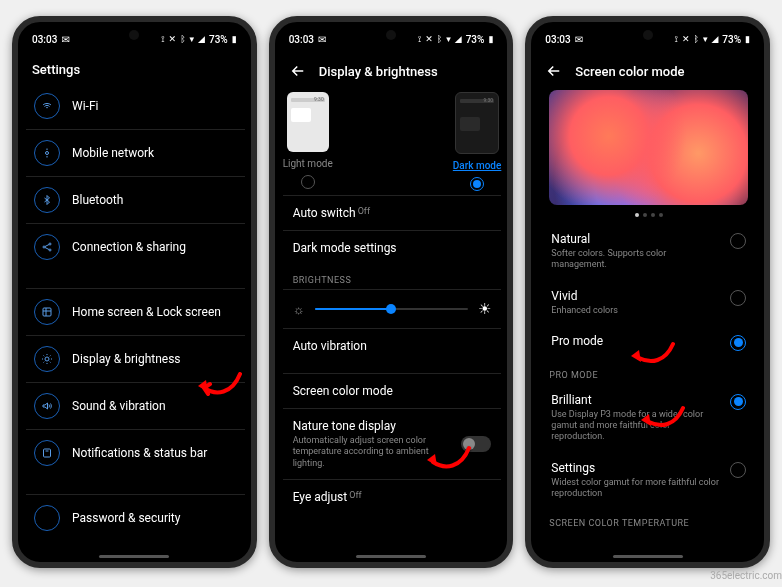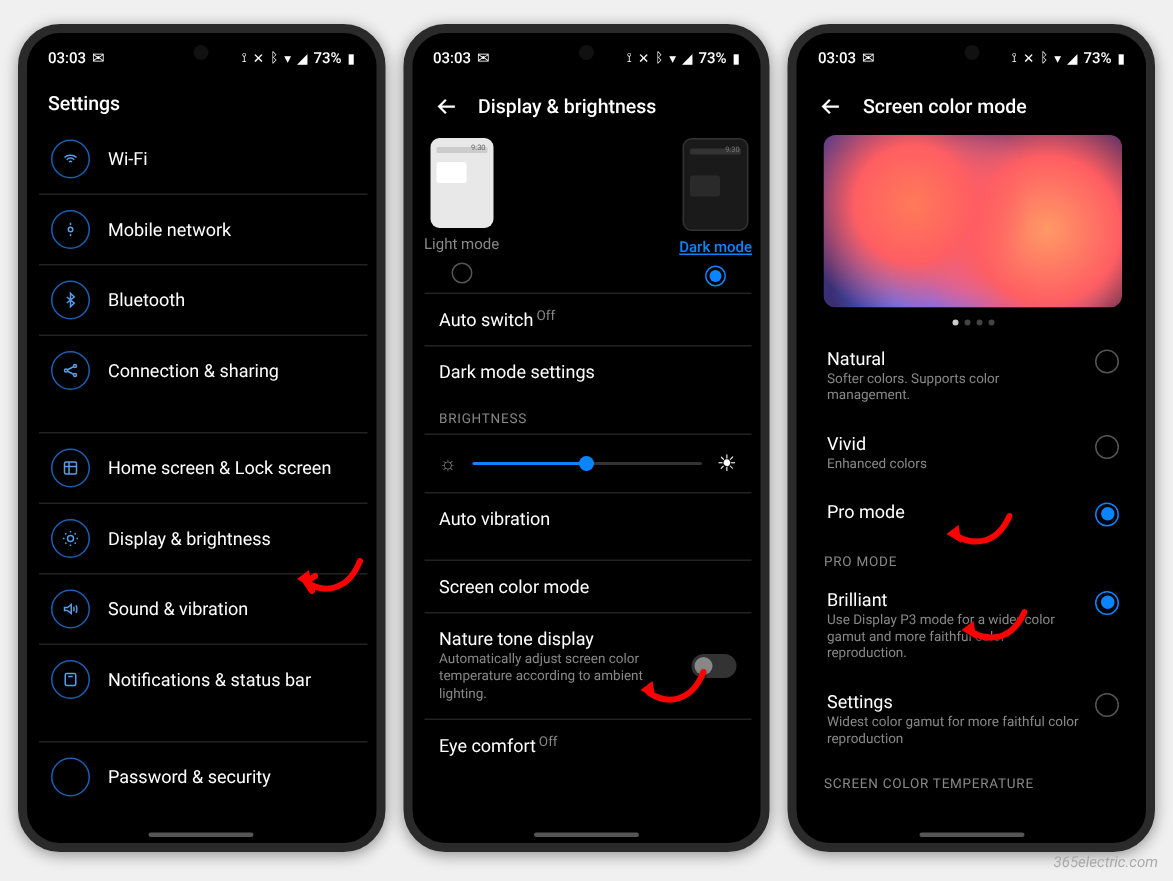--- a/index.html
+++ b/index.html
@@ -158,21 +158,21 @@
     width: 46px; height: 30px;
     pointer-events: none;
     z-index: 20;
   }
   .arrow svg { width:100%; height:100%; filter: drop-shadow(0 1px 1px rgba(0,0,0,.6)); }
   .home-indicator{
     position:absolute; bottom:4px; left:50%; transform:translateX(-50%);
     width:70px; height:3px; border-radius:2px; background:#555;
   }
   .watermark{
-    position:absolute; bottom:6px; right:10px; font-size:10px; color:#aaa;font-style:italic;
+    position:absolute; bottom:6px; right:0; font-size:10px; color:#aaa;
   }
 </style>
 </head>
 <body>
 
 <div class="phones">
 
   <div class="phone">
     <div class="notch"></div>
     <div class="statusbar">
@@ -352,21 +352,21 @@
         <span class="title">Screen color mode</span>
       </div>
       <div class="toggle-row">
         <div style="flex:1; padding-right:10px;">
           <div class="title" style="font-size:12px;">Nature tone display</div>
           <div class="sub" style="font-size:9px;color:var(--muted);line-height:1.25;margin-top:2px;">Automatically adjust screen color temperature according to ambient lighting.</div>
         </div>
         <div class="toggle"></div>
       </div>
       <div class="row">
-        <span class="title">Eye comfort</span>
+        <span class="title">Eye adjust</span>
         <span class="sub">Off</span>
       </div>
     </div>
     <div class="home-indicator"></div>
 
     <div class="arrow" style="left:150px; top:422px;">
       <svg viewBox="0 0 46 30">
           <path d="M44 4 C 36 24, 20 26, 8 18" fill="none" stroke="#ff0000" stroke-width="4" stroke-linecap="round"></path>
           <path d="M2 16 L10 10 L12 22 Z" fill="#ff0000"></path>
         </svg>

